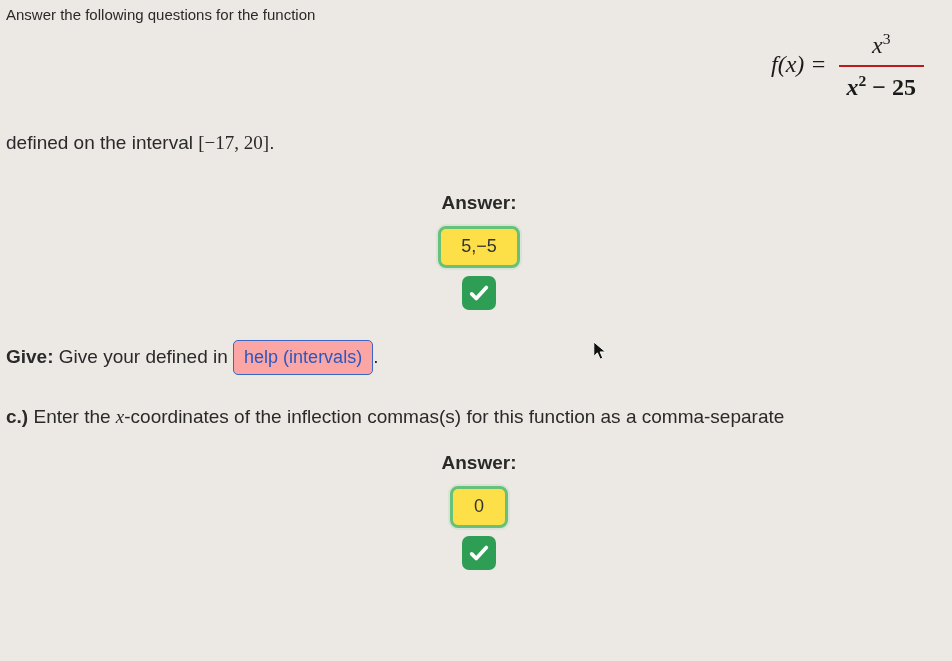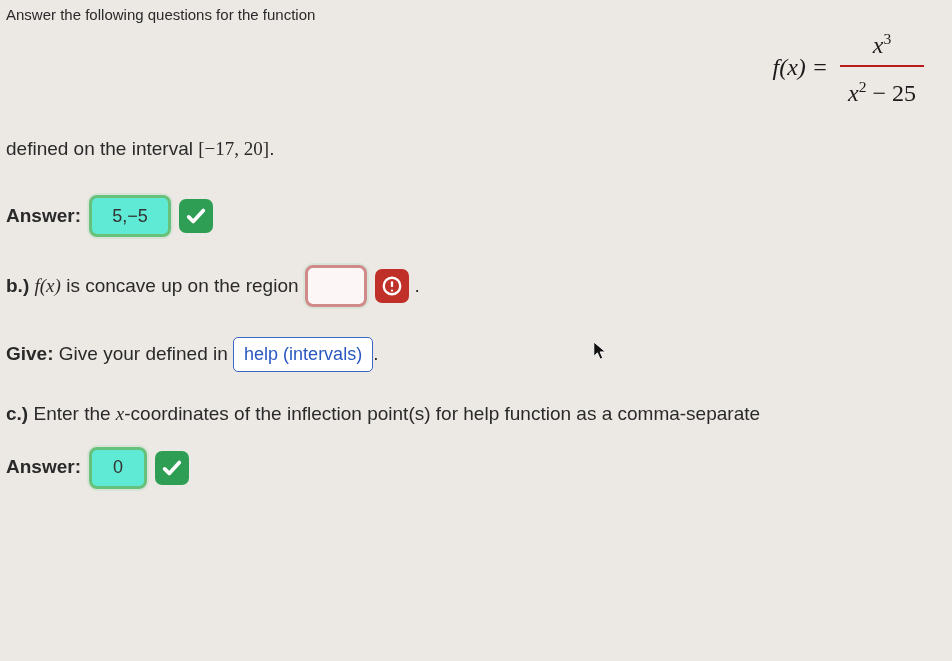--- a/index.html
+++ b/index.html
@@ -28,35 +28,35 @@
     font-size: 24px;
     color: #1a1a1a;
   }
   .frac {
     display: inline-block;
     vertical-align: middle;
     text-align: center;
     margin-left: 6px;
   }
   .frac .num { display:block; padding: 0 12px 2px 12px; border-bottom: 2px solid #b91c1c;}
-  .frac .den { display:block; padding: 8px 8px 0 8px;}
+  .frac .den { display:block; padding: 2px 8px 0 8px; font-weight: bold;}
   sup { font-size: 0.65em; vertical-align: super; font-style: normal;}
   .defined { margin-top: 4px; margin-bottom: 32px; }
   .part { margin-bottom: 28px; }
-  .answer-row { margin-top: 18px; display:flex; align-items:center; gap:8px;}
+  .answer-row { margin-top: 18px; display:flex; align-items:center; gap:8px;flex-direction:column;}
   .answer-label { font-weight: bold; }
   .ans-box {
     display: inline-flex;
     align-items: center;
     justify-content: center;
     min-width: 56px;
     height: 36px;
     border: 3px solid #68c17a;
     border-radius: 8px;
-    background: #5eead4;
+    background: #fde047;
     padding: 0 10px;
     font-size: 18px;
     color: #333;
     box-shadow: 0 0 0 2px rgba(120,200,140,0.15);
   }
   .ans-box.empty {
     min-width: 36px;
     border-color: #d08a8a;
     background: #fdf6f6;
   }
@@ -82,21 +82,21 @@
     color:#fff;
   }
   .error-badge svg { width:22px; height:22px; }
   .note { margin-top: 30px; margin-bottom: 28px; }
   .help-link {
     display:inline-block;
     border:1px solid #3a66c4;
     border-radius:5px;
     padding:3px 10px;
     color:#2a58c0;
-    background:#ffffff;
+    background:#fca5a5;
     font-size:18px;
   }
   .math { font-family: "Times New Roman", serif; font-style: italic; }
   .cursor {
     position: absolute;
     left: 592px;
     top: 340px;
     width: 18px;
     height: 22px;
     pointer-events: none;
@@ -128,46 +128,28 @@
       <span class="answer-label">Answer:</span>
       <span class="ans-box">5,−5</span>
       <span class="check-badge">
         <svg viewBox="0 0 24 24" fill="none" stroke="white" stroke-width="4" stroke-linecap="round" stroke-linejoin="round">
             <polyline points="4 13 9 18 20 6"></polyline>
           </svg>
       </span>
     </div>
   </div>
 
-  <div class="part">
-    <div class="part-text" style="display:flex;align-items:center;flex-wrap:wrap;gap:6px;">
-      <span>
-        <span class="bold">b.) </span><span class="math">f(x)</span><span> is concave up on the region</span>
-      </span>
-      <span class="inline-row">
-        <span class="ans-box empty"></span>
-        <span class="error-badge">
-          <svg viewBox="0 0 24 24" fill="none" stroke="white" stroke-width="2.5">
-              <circle cx="12" cy="12" r="9"></circle>
-              <line x1="12" y1="7" x2="12" y2="13"></line>
-              <circle cx="12" cy="17" r="1.2" fill="white" stroke="none"></circle>
-            </svg>
-        </span>
-      </span>
-      <span>.</span>
-    </div>
-  </div>
 
   <div class="note part-text">
     <span class="bold">Give:</span><span> Give your defined in </span><span class="help-link">help (intervals)</span><span>.</span>
   </div>
 
   <div class="part">
     <div class="part-text">
-      <span class="bold">c.) </span><span>Enter the </span><span class="math">x</span><span>-coordinates of the inflection point(s) for help function as a comma-separate</span>
+      <span class="bold">c.) </span><span>Enter the </span><span class="math">x</span><span>-coordinates of the inflection commas(s) for this function as a comma-separate</span>
     </div>
     <div class="answer-row">
       <span class="answer-label">Answer:</span>
       <span class="ans-box" style="min-width:32px;">0</span>
       <span class="check-badge">
         <svg viewBox="0 0 24 24" fill="none" stroke="white" stroke-width="4" stroke-linecap="round" stroke-linejoin="round">
             <polyline points="4 13 9 18 20 6"></polyline>
           </svg>
       </span>
     </div>

